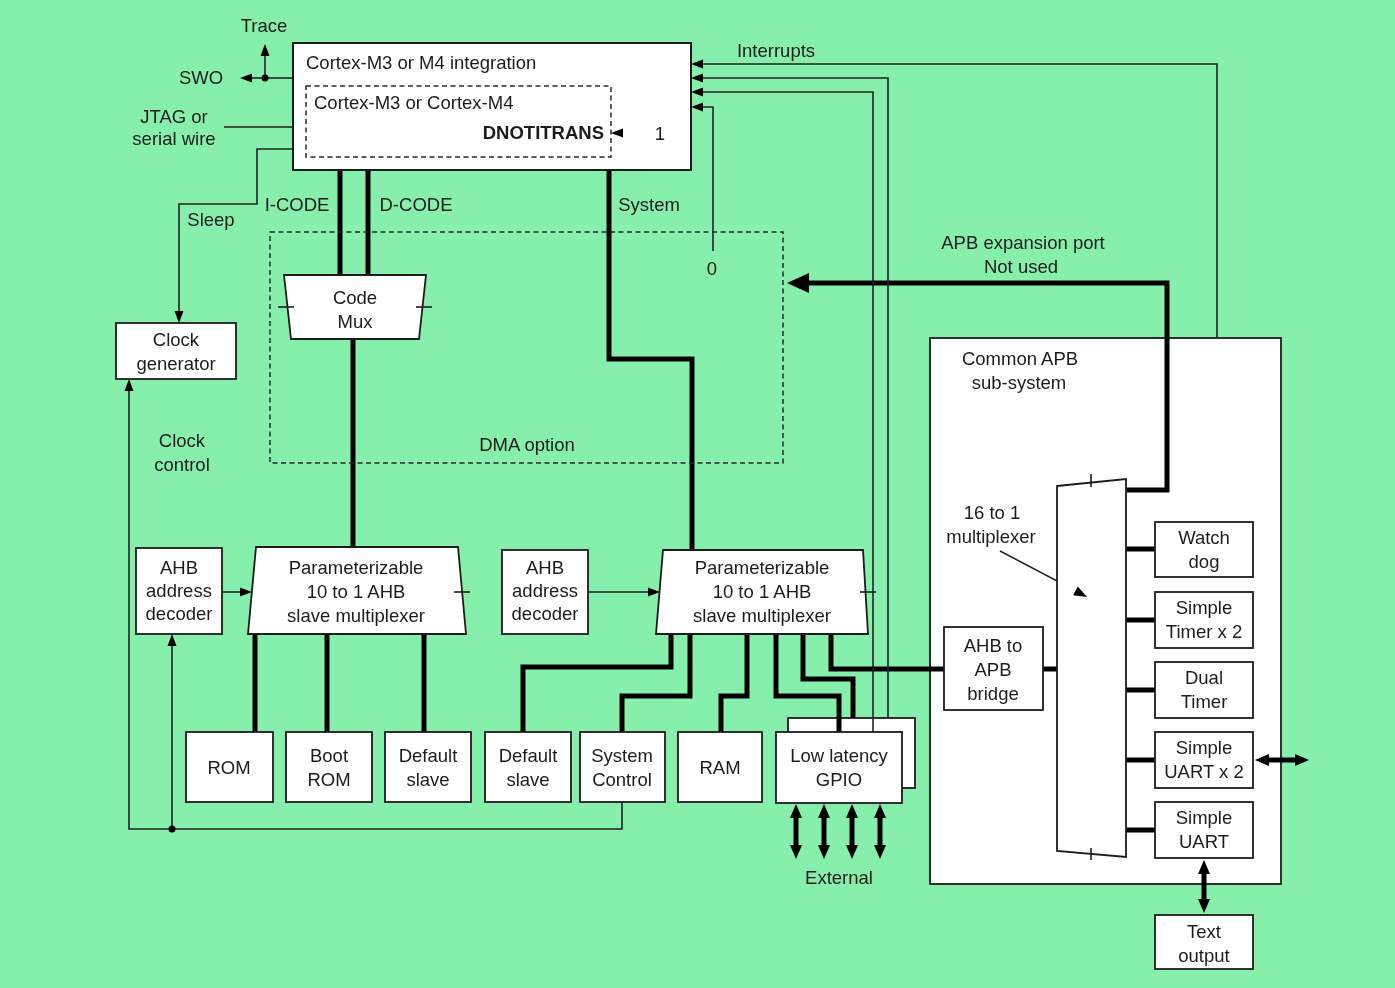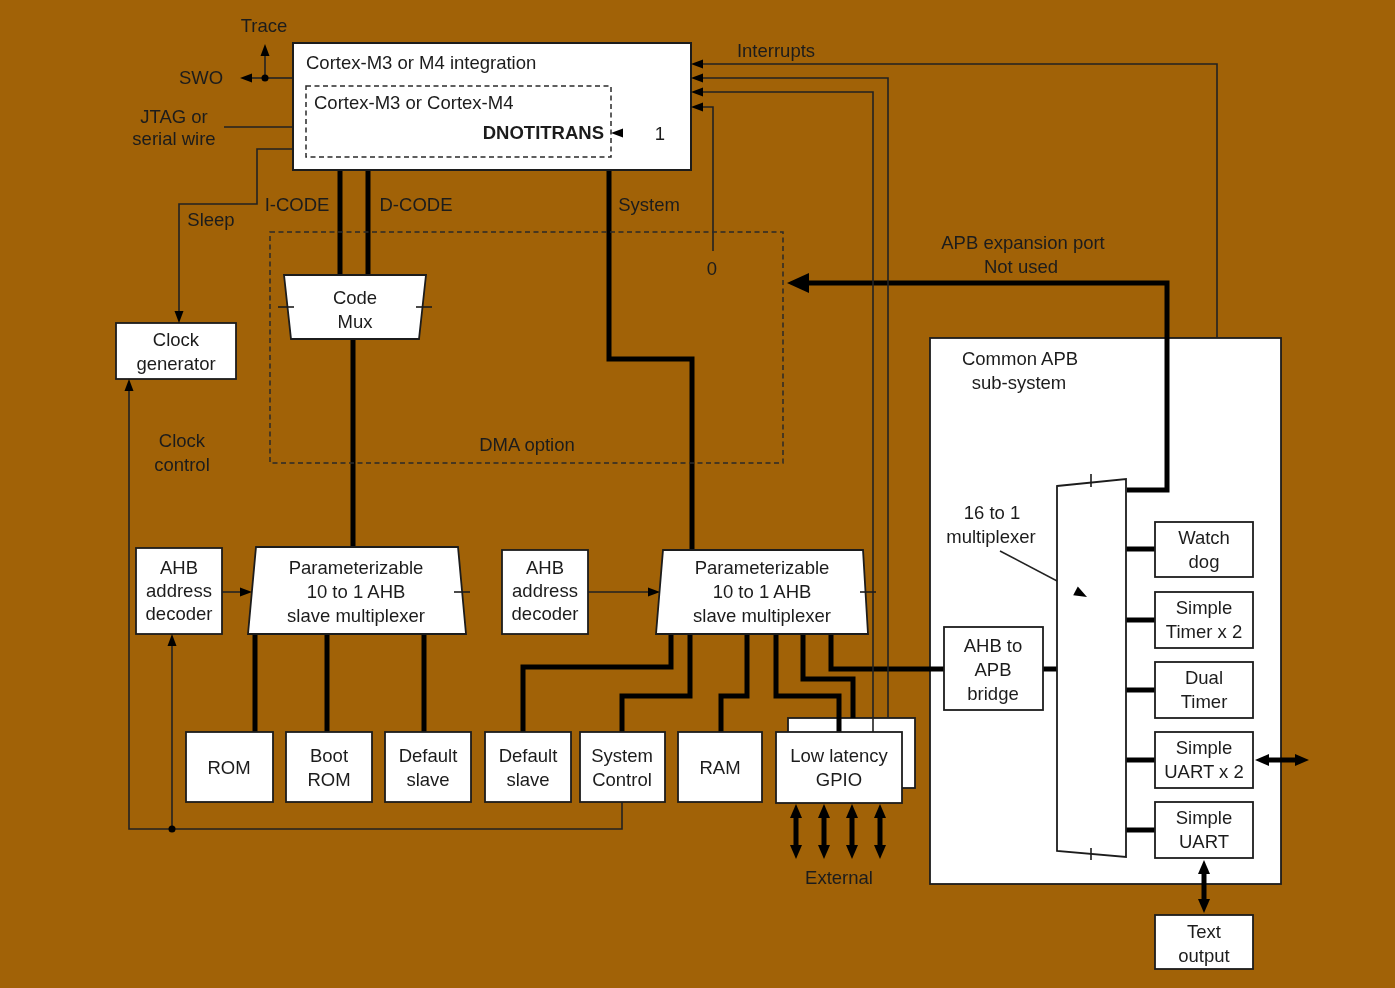--- a/index.html
+++ b/index.html
@@ -1,16 +1,16 @@
 <!DOCTYPE html>
 <html><head>
 <meta charset="utf-8">
 <style>
   html,body { margin:0; padding:0; background:#ffffff; }
-  .page { position:relative; width:1395px; height:988px; background:#a16207;
+  .page { position:relative; width:1395px; height:988px; background:#86efac;
           font-family:"Liberation Sans", sans-serif; }
   svg { display:block; }
   text { font-family:"Liberation Sans", sans-serif; font-size:18.5px; fill:#1c1c1c; }
   text.bold { font-weight:bold; }
   .box   { fill:#ffffff; stroke:#1c1c1c; stroke-width:1.8; }
   .dash  { fill:none;   stroke:#2a2a2a; stroke-width:1.5; stroke-dasharray:5,3.5; }
   .trap  { fill:#ffffff; stroke:#1c1c1c; stroke-width:1.8; }
   .wire  { fill:none; stroke:#222222; stroke-width:1.6; }
   .bus   { fill:none; stroke:#000000; stroke-width:5; }
   .tick  { stroke:#1c1c1c; stroke-width:1.6; }

